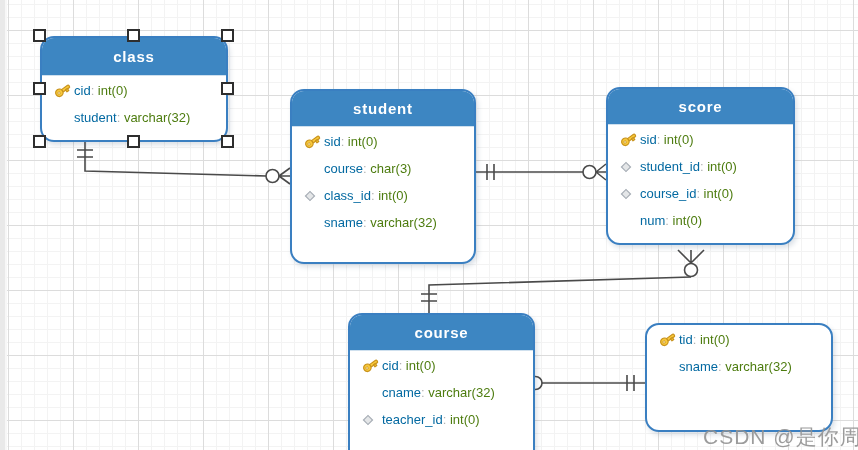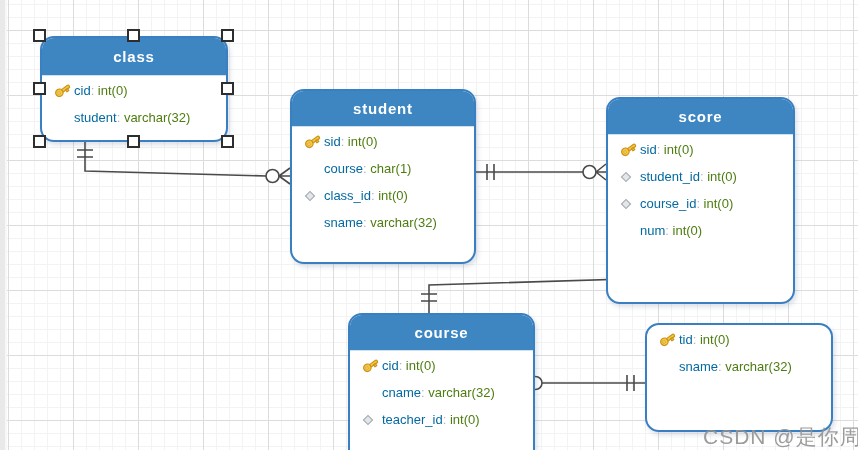--- a/index.html
+++ b/index.html
@@ -35,21 +35,21 @@
   }
   .table-header {
     height:36px; background:#3d86c2;
     display:flex; align-items:center; justify-content:center;
     color:#ffffff; font-weight:bold; font-size:15px; letter-spacing:0.8px;
     border-bottom:1px solid #cfe0ee;
   }
   .t-class   { left:40px;  top:36px;  width:188px; height:106px; }
   .t-class .table-header { height:38px; }
   .t-student { left:290px; top:89px;  width:186px; height:175px; }
-  .t-score   { left:606px; top:87px;  width:189px; height:207px;margin-top:10px; }
+  .t-score   { left:606px; top:87px;  width:189px; height:158px; }
   .t-course  { left:330px; top:313px; width:187px; height:159px;margin-left:18px; }
   .t-teacher { left:645px; top:323px; width:188px; height:109px; }
 
   .table-body { padding:1px 8px 4px 11px; }
   .row { display:flex; align-items:center; height:27px; font-size:13px; white-space:nowrap; }
   .cell-icon { width:21px; min-width:21px; display:inline-flex; align-items:center; justify-content:flex-start; }
   .fname { font-weight:normal; color:#0369a1; }
   .ftype { color:#4d7c0f; }
   .ftype::before { content:": "; white-space:pre; color:#b2b2b2; }
 
@@ -155,21 +155,21 @@
                 <circle cx="5.2" cy="9.6" r="1.2" fill="#fff7df" stroke-width="0.8"></circle>
               </g>
             </svg>
         </span>
         <span class="fname">sid</span>
         <span class="ftype">int(0)</span>
       </div>
       <div class="row">
         <span class="cell-icon"></span>
         <span class="fname">course</span>
-        <span class="ftype">char(1)</span>
+        <span class="ftype">char(3)</span>
       </div>
       <div class="row">
         <span class="cell-icon">
           <svg width="14" height="14" viewBox="0 0 14 14">
               <rect x="3.8" y="3.8" width="6.4" height="6.4" transform="rotate(45 7 7)" fill="#e4e6e8" stroke="#a6adb5" stroke-width="1.2"></rect>
             </svg>
         </span>
         <span class="fname">class_id</span>
         <span class="ftype">int(0)</span>
       </div>

